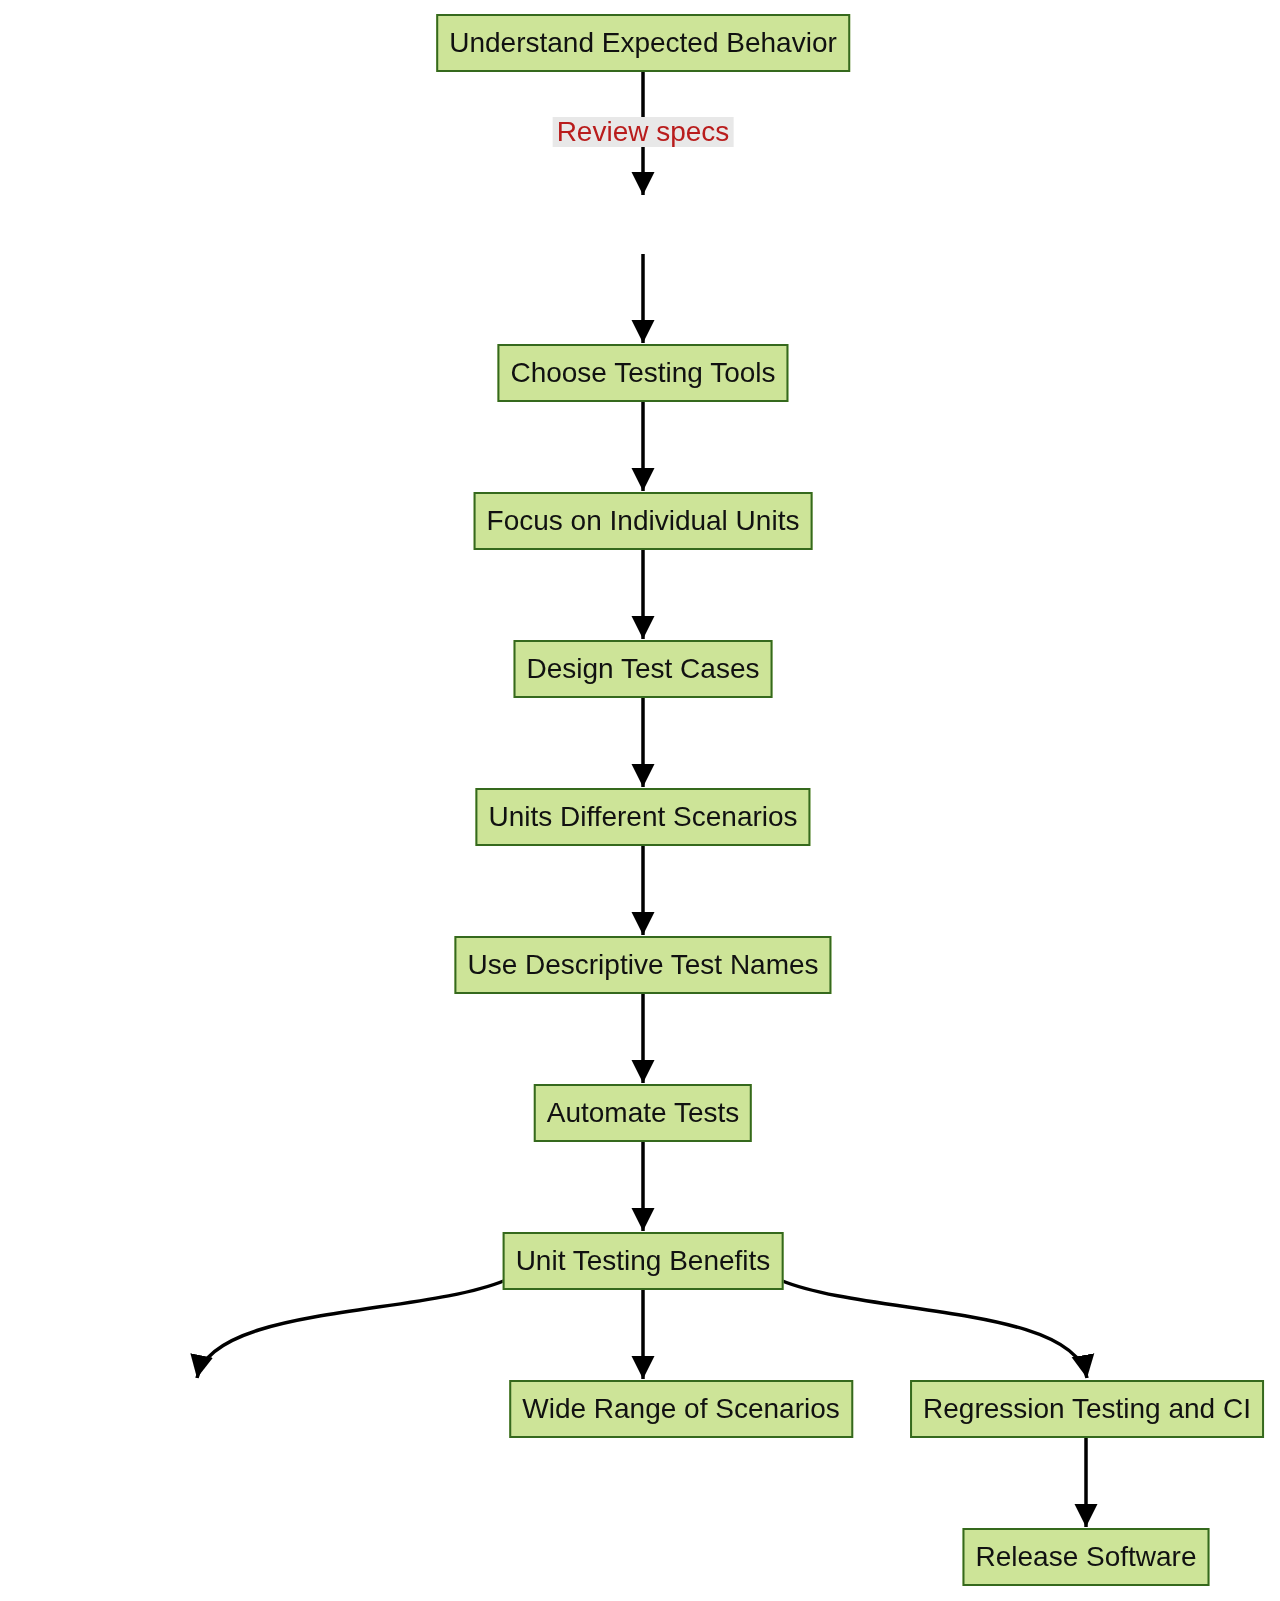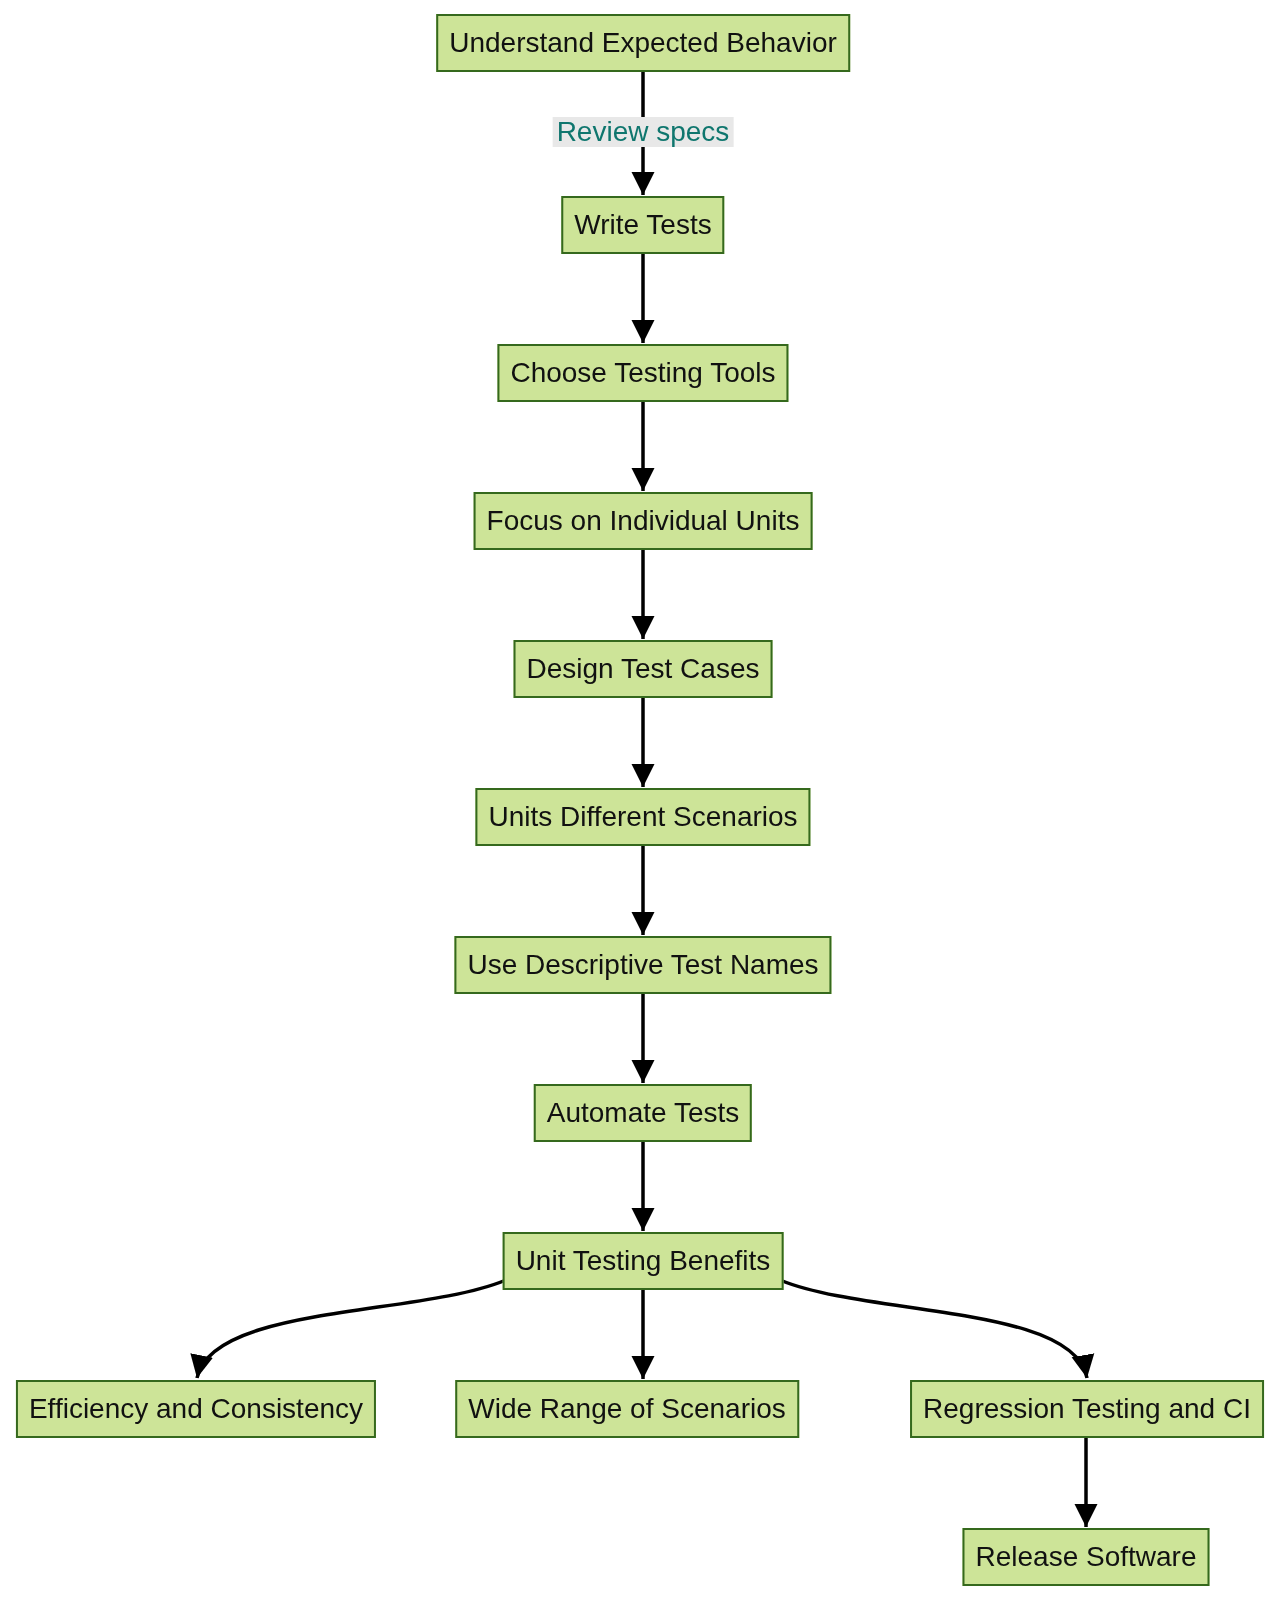--- a/index.html
+++ b/index.html
@@ -28,21 +28,21 @@
     background: #cde498;
     border: 2px solid #35691d;
     color: #111111;
     font-size: 28px;
     white-space: nowrap;
   }
   .edge-label {
     position: absolute;
     transform: translateX(-50%);
     background: #e8e8e8;
-    color: #0f766e;
+    color: #b91c1c;
     font-size: 28px;
     line-height: 30px;
     padding: 0 4px;
     white-space: nowrap;
   }
 </style>
 </head>
 <body>
 
 <div class="canvas">
@@ -66,37 +66,35 @@
       <path d="M643,1290 L643,1379" marker-end="url(#arrow)"></path>
       <path d="M780,1280 C866,1316 1074,1305 1087,1378" marker-end="url(#arrow)"></path>
       <path d="M1086,1438 L1086,1527" marker-end="url(#arrow)"></path>
     </g>
   </svg>
 
   <div class="node" style="left:643px; top:14px">Understand Expected Behavior</div>
 
   <div class="edge-label" style="left:643px; top:117px">Review specs</div>
 
-  <div class="node" style="left:643px; top:196px">Write Tests</div>
 
   <div class="node" style="left:643px; top:344px">Choose Testing Tools</div>
 
   <div class="node" style="left:643px; top:492px">Focus on Individual Units</div>
 
   <div class="node" style="left:643px; top:640px">Design Test Cases</div>
 
   <div class="node" style="left:643px; top:788px">Units Different Scenarios</div>
 
   <div class="node" style="left:643px; top:936px">Use Descriptive Test Names</div>
 
   <div class="node" style="left:643px; top:1232px">Unit Testing Benefits</div>
 
   <div class="node" style="left:643px; top:1084px">Automate Tests</div>
 
-  <div class="node" style="left:196px; top:1380px">Efficiency and Consistency</div>
 
-  <div class="node" style="left:627px; top:1380px">Wide Range of Scenarios</div>
+  <div class="node" style="left:681px; top:1380px">Wide Range of Scenarios</div>
 
   <div class="node" style="left:1086px; top:1528px">Release Software</div>
 
   <div class="node" style="left:1087px; top:1380px">Regression Testing and CI</div>
 
 </div>
 
 </body></html>

